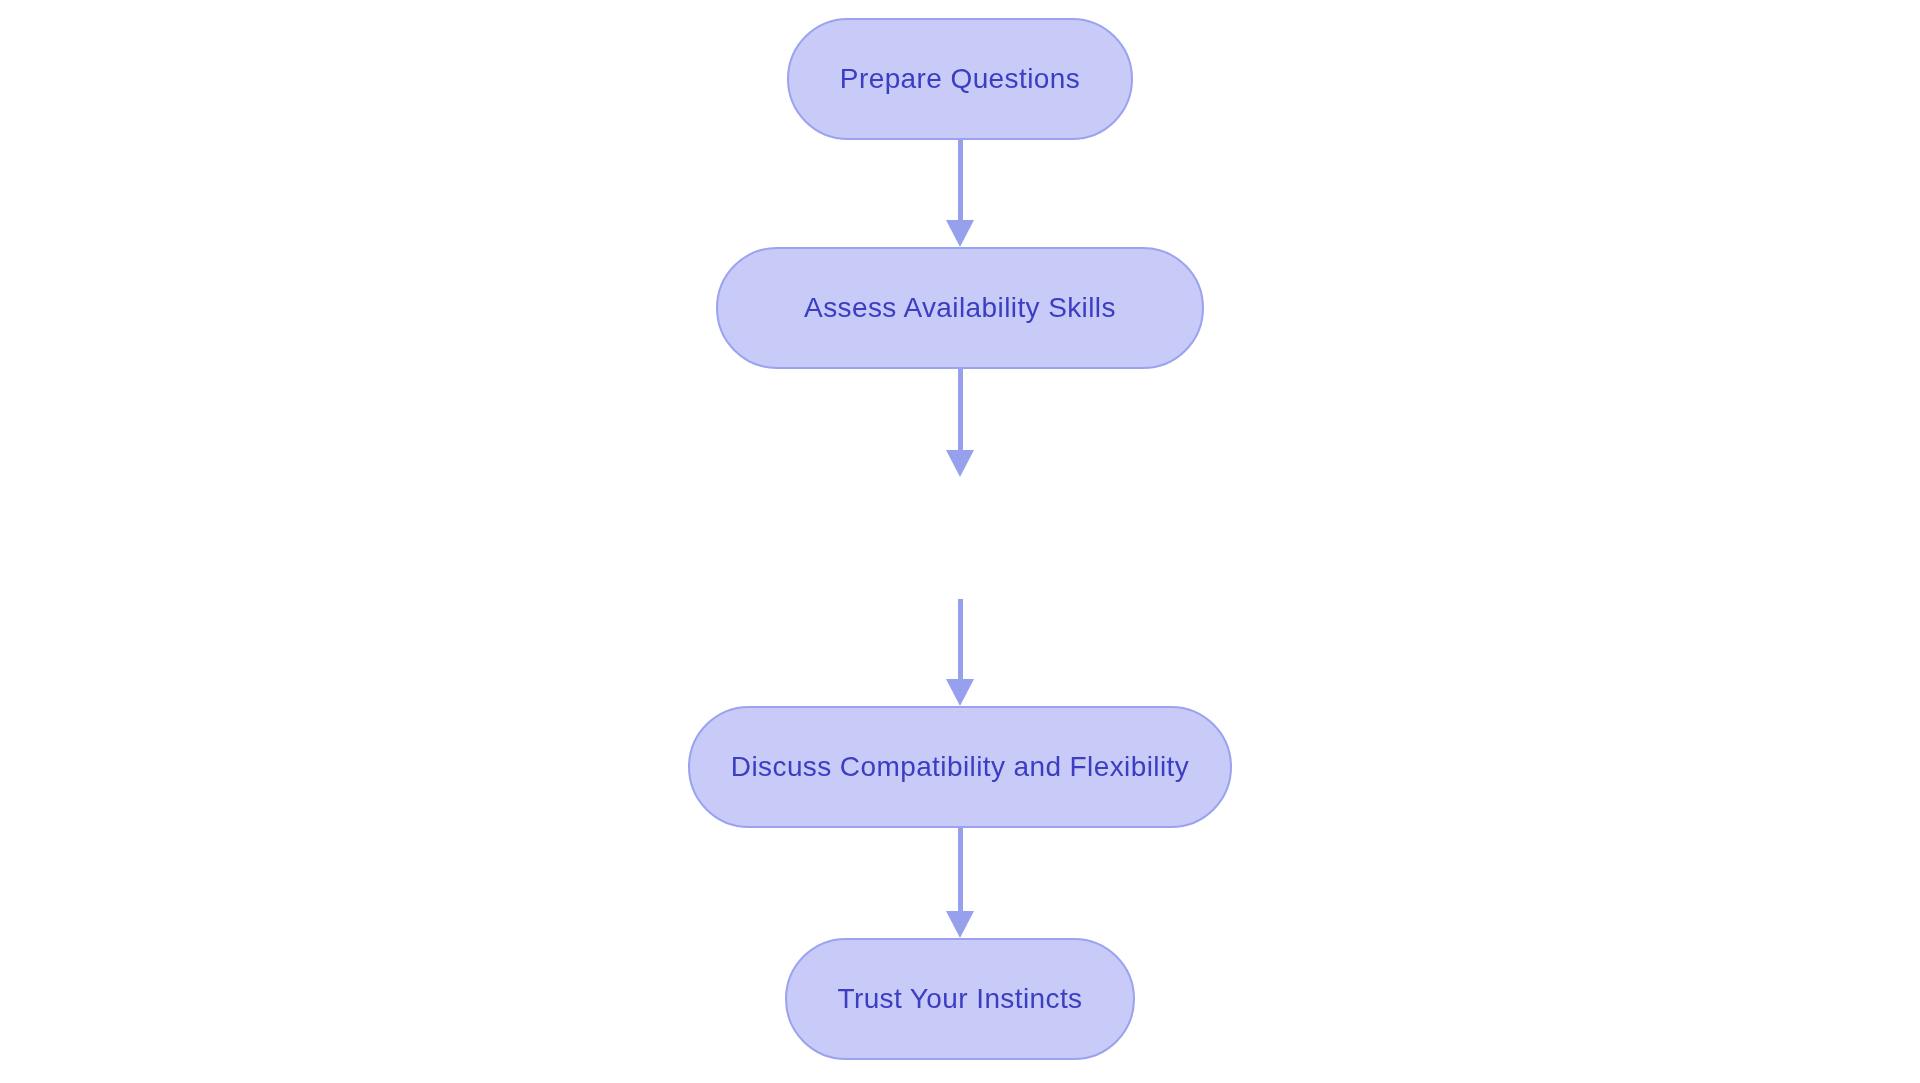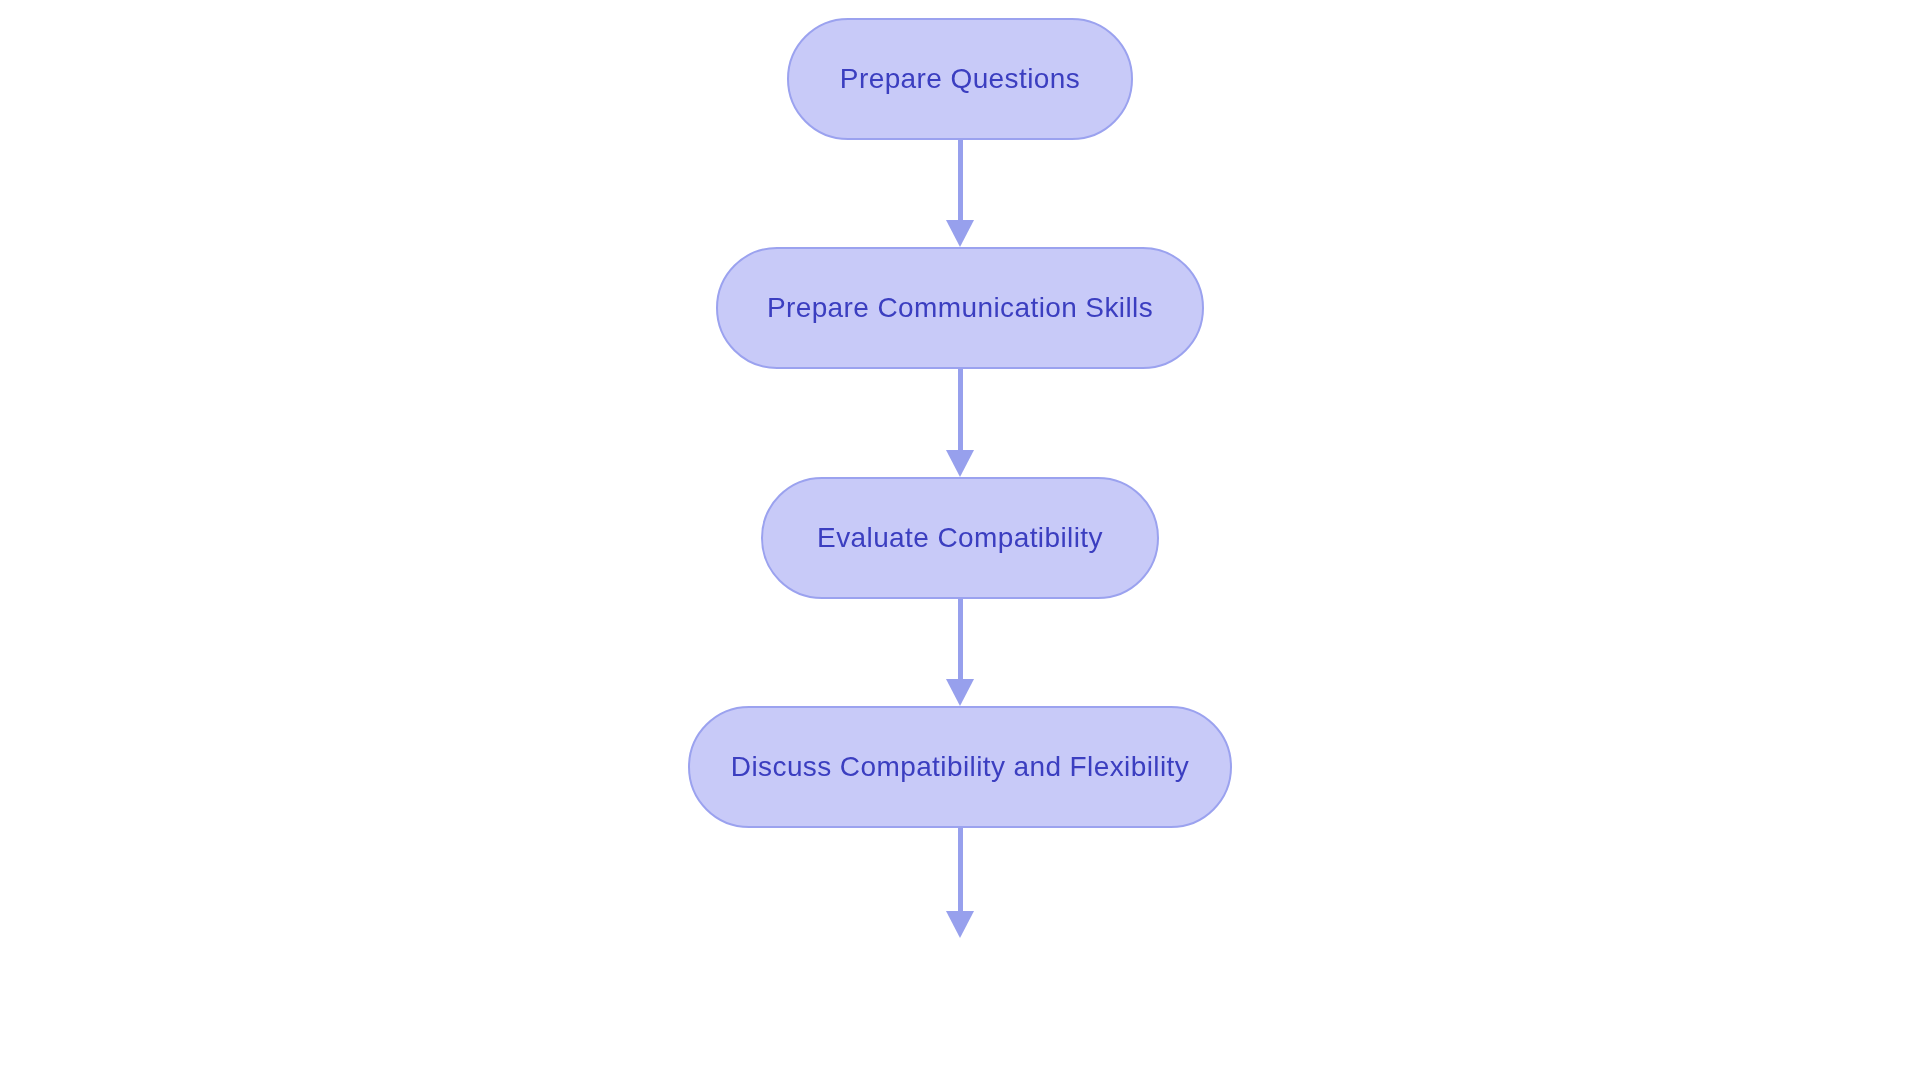--- a/index.html
+++ b/index.html
@@ -78,40 +78,40 @@
   <div class="flow-node node-1">
     <span class="node-label">Prepare Questions</span>
   </div>
 
   <div class="flow-arrow arrow-1">
     <div class="arrow-shaft"></div>
     <div class="arrow-head"></div>
   </div>
 
   <div class="flow-node node-2">
-    <span class="node-label">Prepare Communication Skills</span>
+    <span class="node-label">Assess Availability Skills</span>
   </div>
 
   <div class="flow-arrow arrow-2">
     <div class="arrow-shaft"></div>
     <div class="arrow-head"></div>
   </div>
 
-  <div class="flow-node node-3">
-    <span class="node-label">Evaluate Compatibility</span>
-  </div>
 
   <div class="flow-arrow arrow-3">
     <div class="arrow-shaft"></div>
     <div class="arrow-head"></div>
   </div>
 
   <div class="flow-node node-4">
     <span class="node-label">Discuss Compatibility and Flexibility</span>
   </div>
 
   <div class="flow-arrow arrow-4">
     <div class="arrow-shaft"></div>
     <div class="arrow-head"></div>
   </div>
 
+  <div class="flow-node node-5">
+    <span class="node-label">Trust Your Instincts</span>
+  </div>
 
 </div>
 
 </body></html>

